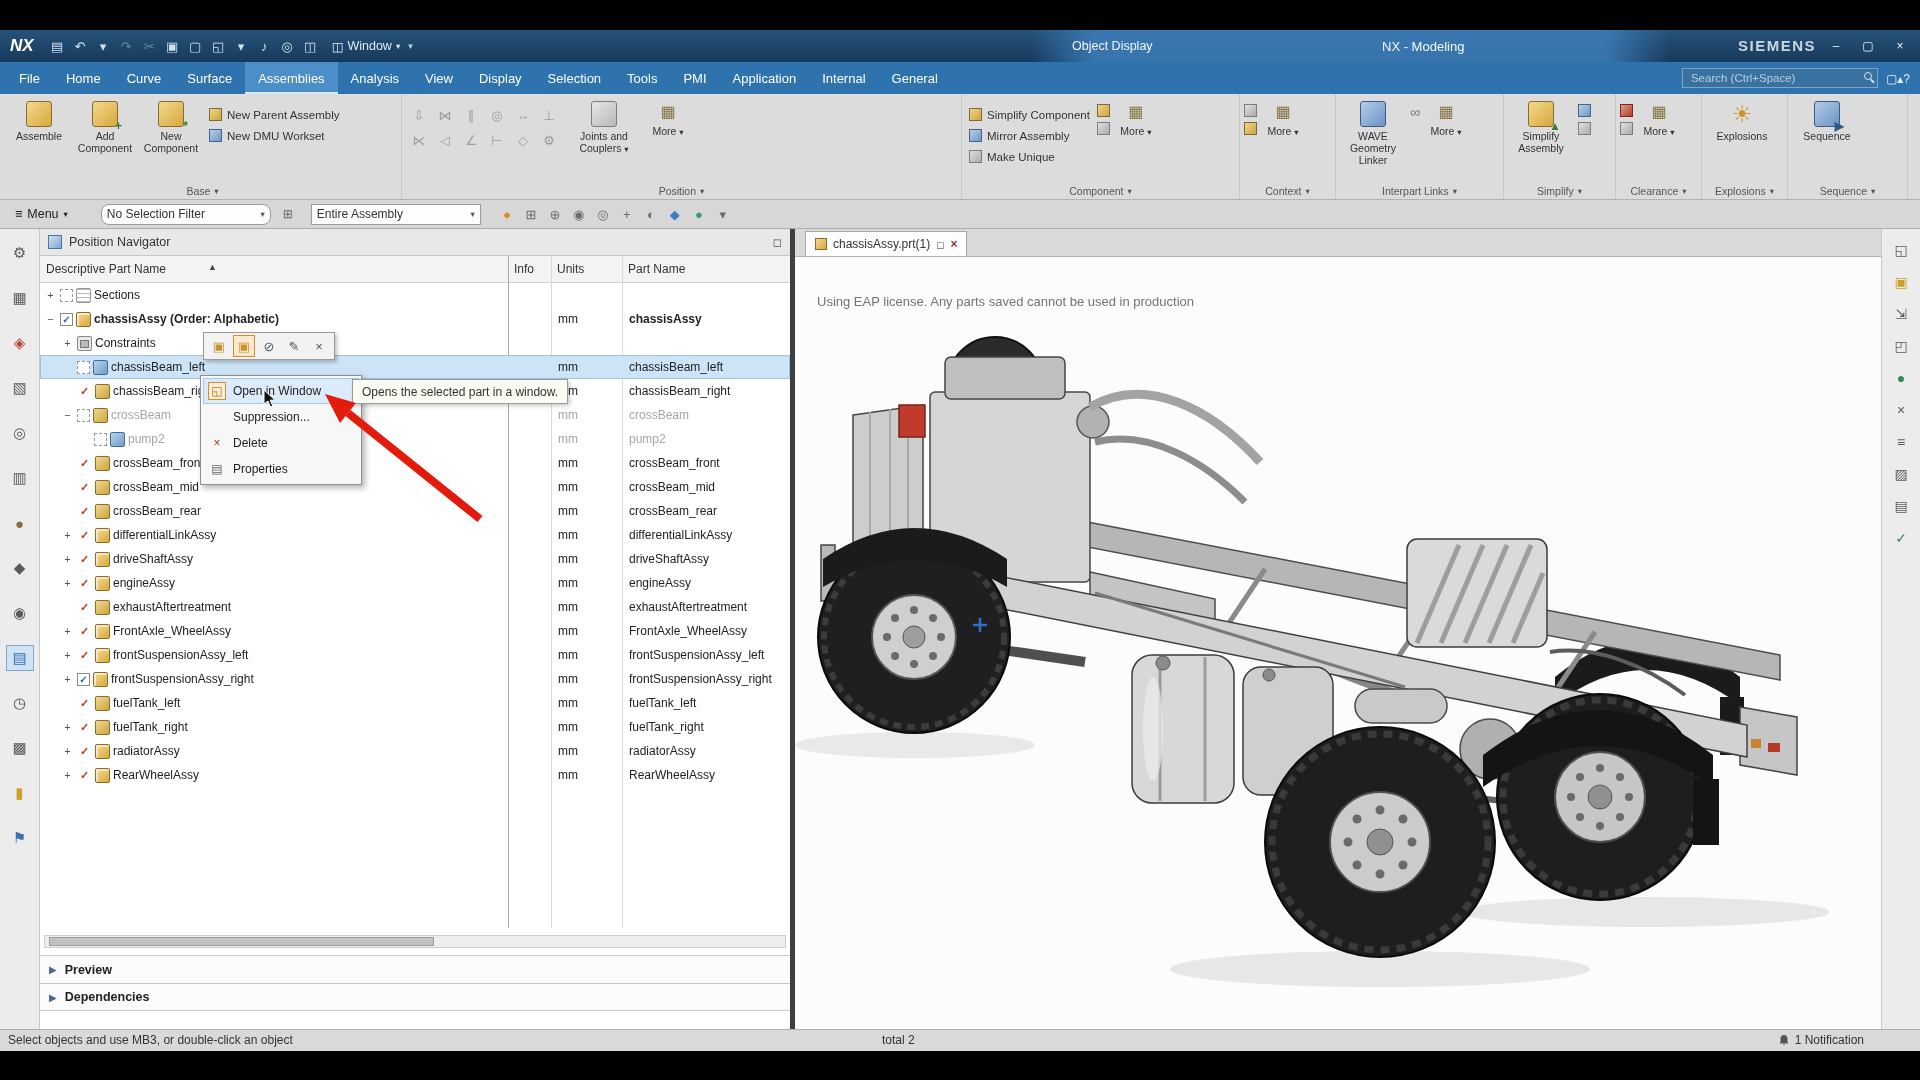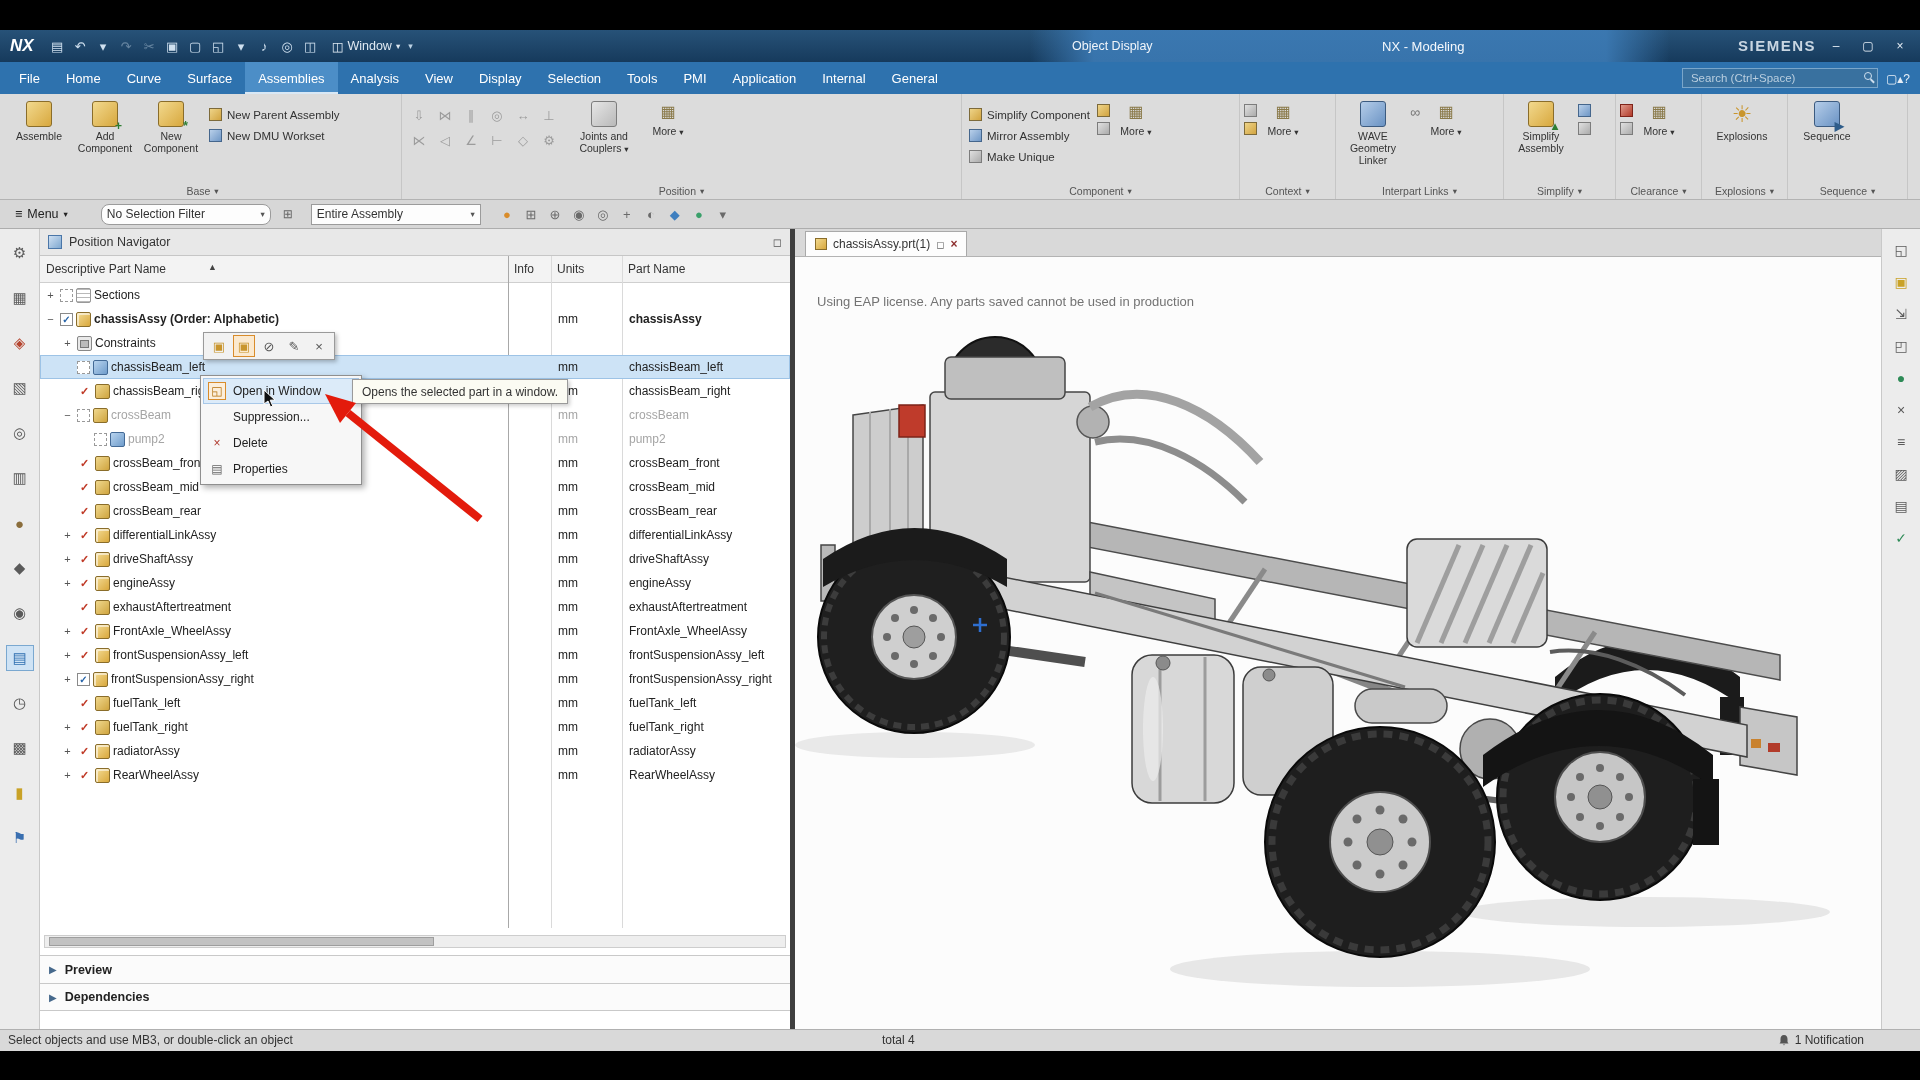--- a/index.html
+++ b/index.html
@@ -941,21 +941,21 @@
     </svg>
 
     <svg class="cursor" width="14" height="20">
       <path d="M1,1 L1,15 L5,12 L7.5,18 L9.8,17 L7.2,11.2 L12,11 Z" fill="#111" stroke="#fff" stroke-width="1"></path>
     </svg>
 
   </div>
 
   <footer class="statusbar">
     <span class="sb-hint">Select objects and use MB3, or double-click an object</span>
-    <span class="sb-total">total 4</span>
+    <span class="sb-total">total 2</span>
     <span class="sb-notif">
       <svg width="12" height="13">
         <path d="M6 1 C3.5 1 2.5 3 2.5 5 L2.5 8 L1.5 9.5 L10.5 9.5 L9.5 8 L9.5 5 C9.5 3 8.5 1 6 1 Z M4.8 10.4 A1.3 1.3 0 0 0 7.2 10.4 Z" fill="#555"></path>
       </svg>
       <span>1 Notification</span>
     </span>
   </footer>
 
   <div class="black-bottom"></div>
 </div>

